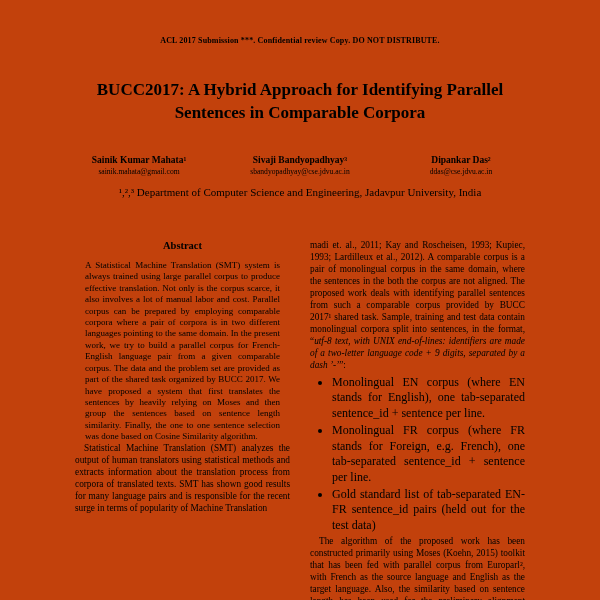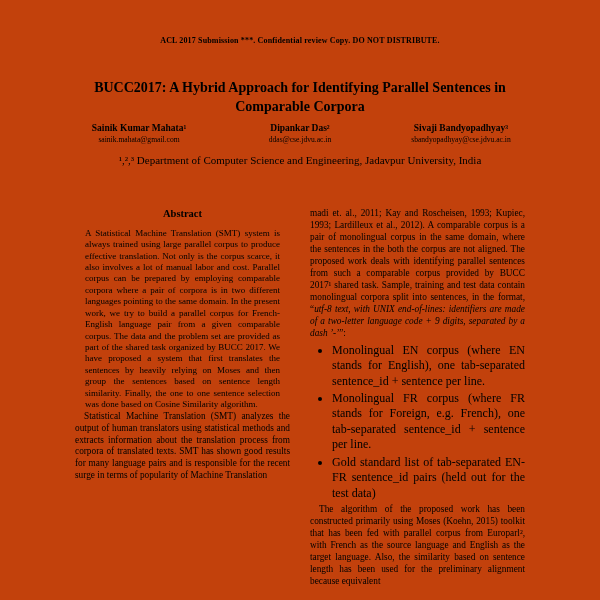--- a/index.html
+++ b/index.html
@@ -18,30 +18,30 @@
     text-align: center;
     font-weight: bold;
     font-size: 8px;
     letter-spacing: 0.15px;
     margin-top: 4px;
   }
 
   .title {
     text-align: center;
     font-weight: bold;
-    font-size: 14px;
+    font-size: 17px;
     line-height: 1.35;
     margin: 34px 10px 0 10px;
   }
 
   .authors {
     display: flex;
     justify-content: flex-end;
     align-items: flex-start;
-    margin: 6px 5px 0 5px;
+    margin: 30px 5px 0 5px;
     text-align: center;
     gap: 43px;
   }
   .author { flex: 1; }
   .author-name { font-weight: bold; font-size: 9.5px; }
   .author-email { font-size: 7.6px; margin-top: 2px; }
 
   .affiliation {
     text-align: center;
     font-size: 11px;
@@ -104,26 +104,26 @@
   <div class="header-notice">ACL 2017 Submission ***. Confidential review Copy. DO NOT DISTRIBUTE.</div>
 
   <h1 class="title">BUCC2017: A Hybrid Approach for Identifying Parallel Sentences in Comparable Corpora</h1>
 
   <div class="authors">
     <div class="author">
       <div class="author-name">Sainik Kumar Mahata¹</div>
       <div class="author-email">sainik.mahata@gmail.com</div>
     </div>
     <div class="author">
+      <div class="author-name">Sivaji Bandyopadhyay³</div>
+      <div class="author-email">sbandyopadhyay@cse.jdvu.ac.in</div>
+    </div>
+    <div class="author">
       <div class="author-name">Dipankar Das²</div>
       <div class="author-email">ddas@cse.jdvu.ac.in</div>
-    </div>
-    <div class="author">
-      <div class="author-name">Sivaji Bandyopadhyay³</div>
-      <div class="author-email">sbandyopadhyay@cse.jdvu.ac.in</div>
     </div>
   </div>
 
   <div class="affiliation">¹,²,³ Department of Computer Science and Engineering, Jadavpur University, India</div>
 
   <div class="columns">
 
     <div class="col">
       <div class="abstract-heading">Abstract</div>
       <p class="abstract-body">A Statistical Machine Translation (SMT) system is always trained using large parallel corpus to produce effective translation. Not only is the corpus scarce, it also involves a lot of manual labor and cost. Parallel corpus can be prepared by employing comparable corpora where a pair of corpora is in two different languages pointing to the same domain. In the present work, we try to build a parallel corpus for French-English language pair from a given comparable corpus. The data and the problem set are provided as part of the shared task organized by BUCC 2017. We have proposed a system that first translates the sentences by heavily relying on Moses and then group the sentences based on sentence length similarity. Finally, the one to one sentence selection was done based on Cosine Similarity algorithm.</p>

